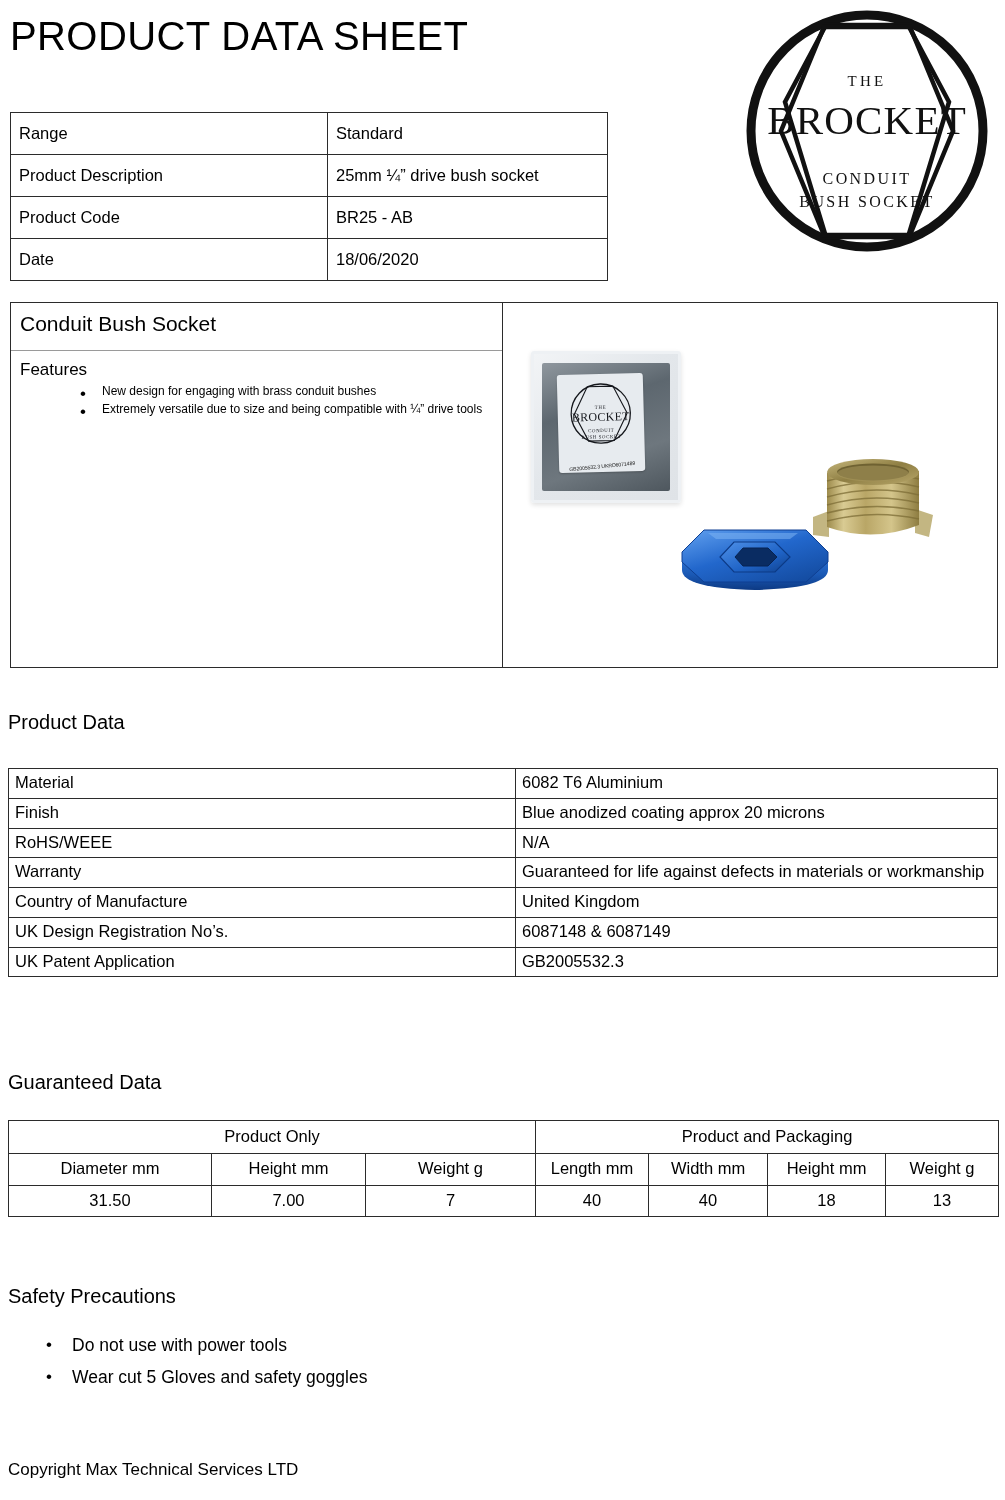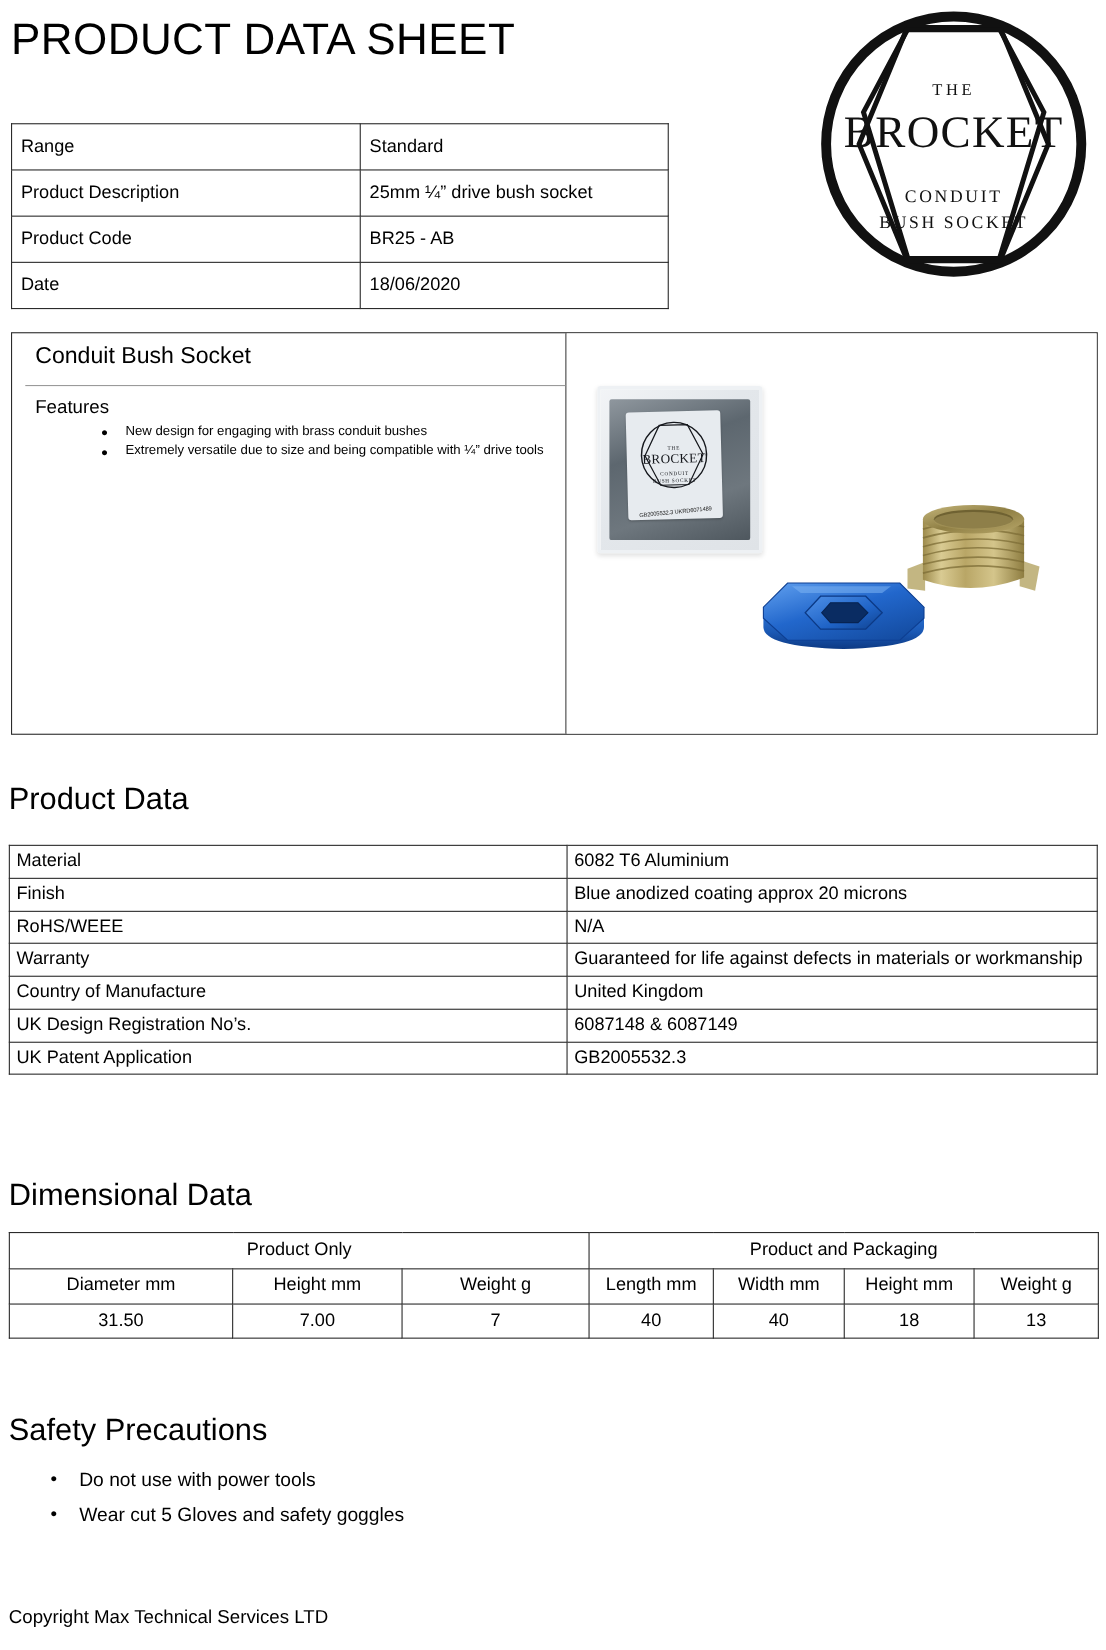--- a/index.html
+++ b/index.html
@@ -67,21 +67,20 @@
   
   .content-box {
     position: absolute;
     left: 10px;
     top: 302px;
     width: 988px;
     height: 366px;
     border: 1px solid #2b2b2b;
     box-sizing: border-box;
     display: flex;
-    padding-left: 12px;
   }
   .content-left {
     width: 492px;
     box-sizing: border-box;
     border-right: 1px solid #2b2b2b;
     display: flex;
     flex-direction: column;
   }
   .cb-title {
     font-size: 21px;
@@ -191,21 +190,21 @@
     left: 308px;
     top: 148px;
     width: 124px;
     height: 104px;
   }
 
   
   .section-h {
     position: absolute;
     left: 8px;
-    font-size: 28px;
+    font-size: 20px;
     line-height: 1;
     color: #000;
   }
   #h-product-data { top: 712px; }
   #h-dimensional  { top: 1072px; }
   #h-safety       { top: 1286px; }
 
   
   .pd-table {
     position: absolute;
@@ -448,21 +447,21 @@
         <td class="k">UK Design Registration No’s.</td>
         <td>6087148 &amp; 6087149</td>
       </tr>
       <tr>
         <td class="k">UK Patent Application</td>
         <td>GB2005532.3</td>
       </tr>
     </tbody>
   </table>
 
-  <div class="section-h" id="h-dimensional">Dimensional Data</div>
+  <div class="section-h" id="h-dimensional">Guaranteed Data</div>
 
   <table class="dim-table">
     <colgroup>
       <col style="width:203px">
         <col style="width:154px">
         <col style="width:170px">
       <col style="width:113px">
         <col style="width:119px">
         <col style="width:118px">
         <col style="width:113px">

